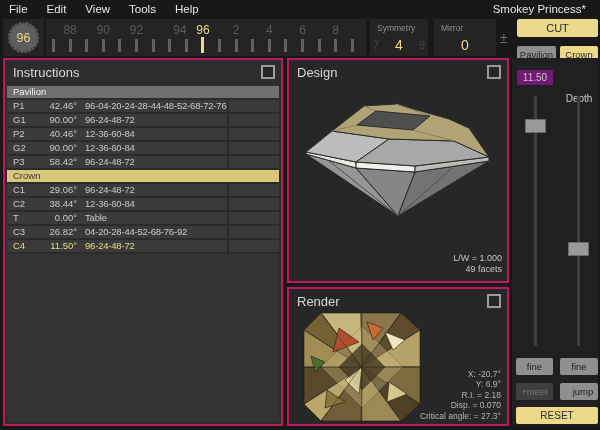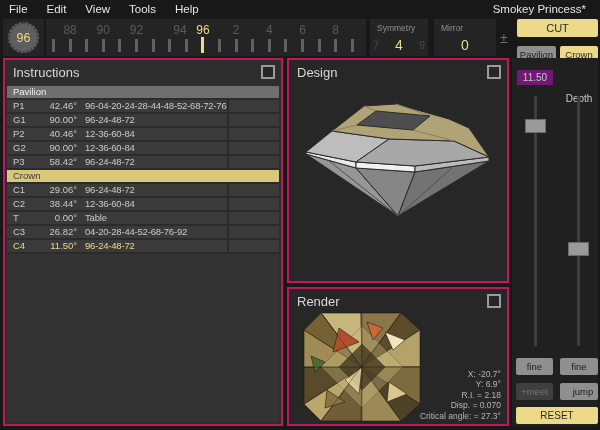--- a/index.html
+++ b/index.html
@@ -252,20 +252,24 @@
         <polygon points="12,58 38,37 95,45 62,68" fill="#bdbdbd"></polygon>
         <polygon points="95,45 160,47 195,63 121,72 62,68" fill="#a8a8a8"></polygon>
 
         <polygon points="38,37 70,12 102,10 155,25 175,34 195,63 160,47 95,45" fill="#b0a476"></polygon>
         <path d="M63,31 L38,37 M82,17 L70,12 M136,22 L102,10 M119,36 L160,47" fill="none" stroke="#8a8060"></path>
 
         <polygon points="82,17 136,22 119,36 63,31" fill="#4e4e4e"></polygon>
       </g>
     </svg>
     <button class="btn addmeet">Add Meet</button>
+    <div class="lw">
+      <div>L/W = 1.000</div>
+      <div>49 facets</div>
+    </div>
   </div>
 
   <div class="panel render">
     <div class="titlebar">
       <span class="panel-title">Render</span>
       <span class="winicon"></span>
     </div>
     <svg class="render-gem" width="122" height="114" viewBox="0 0 122 114">
       <g stroke="#241d10" stroke-width="0.6" stroke-linejoin="round">
         <polygon points="20,3 100,3 119,20 119,94 100,111 20,111 3,94 3,20" fill="#6e5f3c"></polygon>

